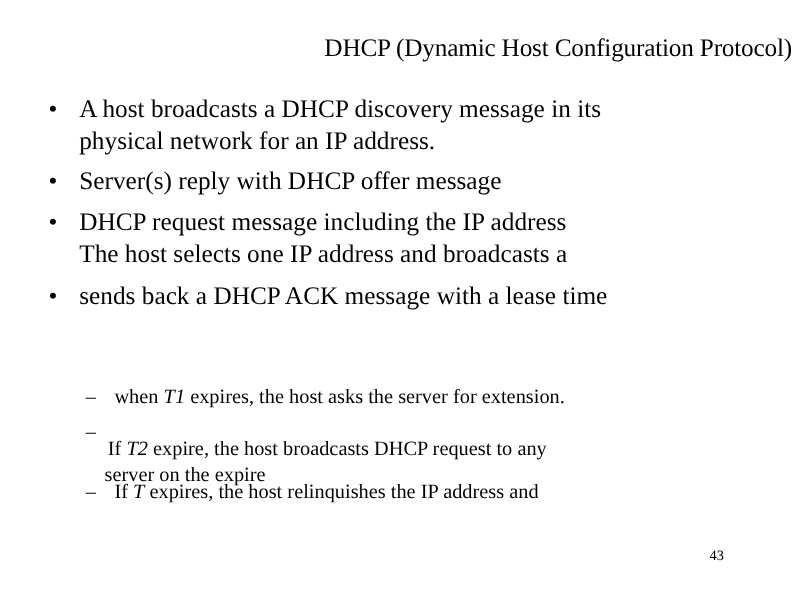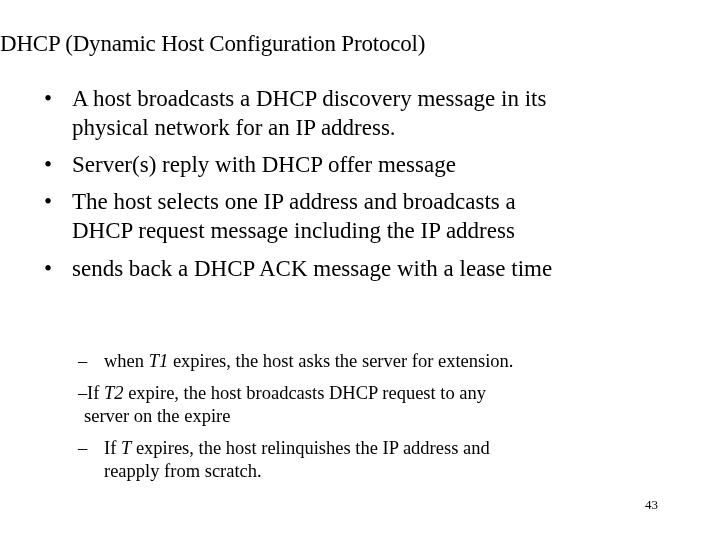--- a/index.html
+++ b/index.html
@@ -1,18 +1,18 @@
 <!DOCTYPE html>
 <html><head>
 <meta charset="utf-8">
 <style>
   html, body { margin: 0; padding: 0; background: #ffffff; }
   body { width: 720px; height: 540px; position: relative; overflow: hidden;
          font-family: "Liberation Serif", "DejaVu Serif", serif; color: #000; }
-  .title { position: absolute; left: 0; top: 31px; width: 720px; text-align: left;
+  .title { position: absolute; left: 0; top: 31px; width: 720px; text-align: right;
            font-size: 23px; letter-spacing: -0.2px; }
   .bullet { position: absolute; left: 44px; font-size: 23px; line-height: 29px; }
   .bullet .mark { position: absolute; left: 0; top: 0; }
   .bullet .txt { position: absolute; left: 28px; width: 640px; font-family: Liberation Serif, serif; }
   .sub { position: absolute; font-size: 18.5px; line-height: 23px; }
   .sub .mark { position: absolute; left: 0; top: 0; }
   .sub .txt { position: absolute; width: 560px; }
   i { font-style: italic; }
   .pagenum { position: absolute; left: 645px; top: 497px; font-size: 13px; }
 </style>
@@ -33,49 +33,48 @@
   <div class="bullet" style="top:150px;">
     <span class="mark">•</span>
     <div class="txt">
       <div>Server(s) reply with DHCP offer message</div>
     </div>
   </div>
 
   <div class="bullet" style="top:187px;">
     <span class="mark">•</span>
     <div class="txt">
+      <div>DHCP request message including the IP address</div>
       <div>The host selects one IP address and broadcasts a</div>
-      <div>DHCP request message including the IP address</div>
     </div>
   </div>
 
   <div class="bullet" style="top:254px;">
     <span class="mark">•</span>
     <div class="txt">
       <div>sends back a DHCP ACK message with a lease time</div>
     </div>
   </div>
 
   <div class="sub" style="left:78px; top:350px;">
     <span class="mark">–</span>
     <div class="txt" style="left:26px;">
       <span> when </span><i>T1</i><span> expires, the host asks the server for extension.</span>
     </div>
   </div>
 
   <div class="sub" style="left:78px; top:382px;">
     <span class="mark">–</span>
-    <div class="txt" style="left:9px;">
+    <div class="txt" style="left:20px;margin-top:16px;">
       <div><span> If </span><i>T2</i><span> expire, the host broadcasts DHCP request to any</span></div>
       <div style="margin-left:-3px;">server on the expire</div>
     </div>
   </div>
 
   <div class="sub" style="left:78px; top:437px;">
     <span class="mark">–</span>
     <div class="txt" style="left:26px;">
       <div><span>If </span><i>T</i><span> expires, the host relinquishes the IP address and</span></div>
-      <div>reapply from scratch.</div>
     </div>
   </div>
 
   <div class="pagenum">43</div>
 </div>
 
 </body></html>

